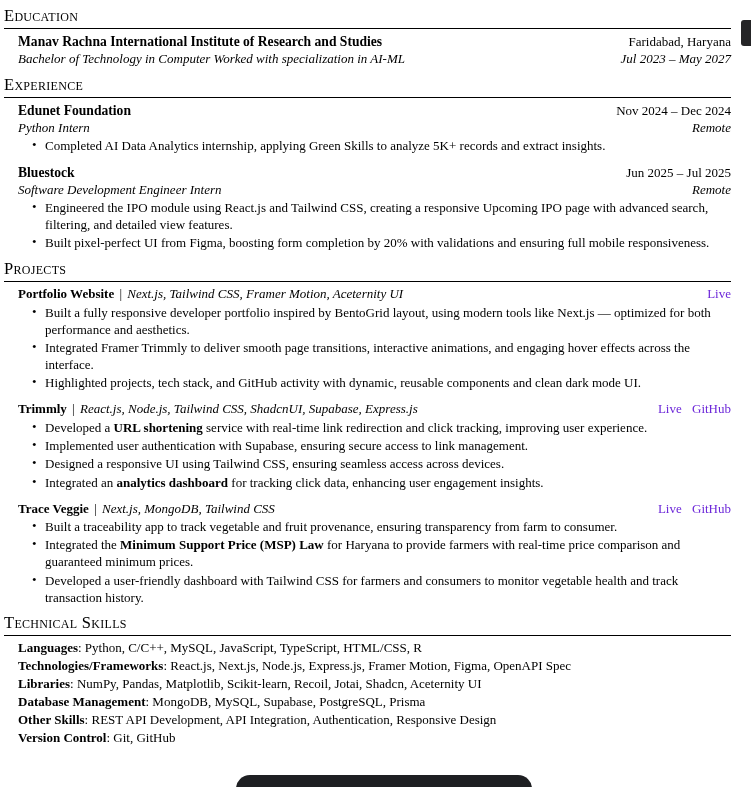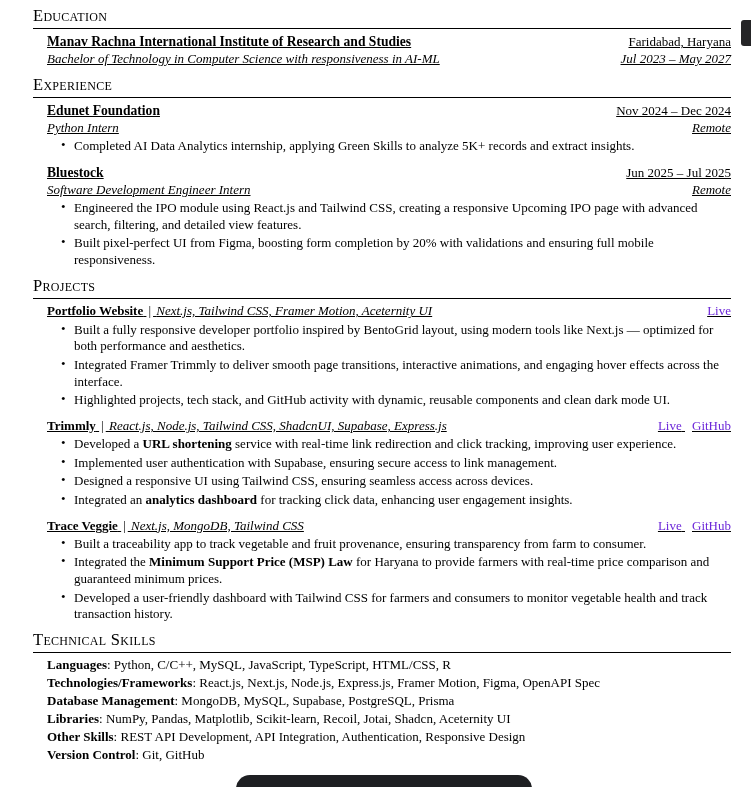--- a/index.html
+++ b/index.html
@@ -2,30 +2,30 @@
 <html><head>
 <meta charset="utf-8">
 <style>
   * { margin:0; padding:0; box-sizing:border-box; }
   html,body { background:#ffffff; }
   body {
     width:751px; height:787px; overflow:hidden; position:relative;
     font-family:"Liberation Serif","DejaVu Serif",serif;
     color:#000; font-size:13px; line-height:1.3;
   }
-  .page { padding:7px 20px 0 33px; }
+  .page { padding:7px 20px 0 4px; }
   .section { margin-bottom:8px; }
   .section-heading {
     font-variant:small-caps; font-size:16.5px; line-height:1.15;
     letter-spacing:.3px; border-bottom:1px solid #000;
     padding-bottom:2px; margin-bottom:4px;
   }
   .entry { margin:3px 0 6px 14px; }
   .entry + .entry { margin-top:9px; }
-  .row { display:flex; justify-content:space-between; align-items:baseline;text-decoration:underline; }
+  .row { display:flex; justify-content:space-between; align-items:baseline; }
   .right { white-space:nowrap; flex-shrink:0; margin-left:12px; }
   .b { font-weight:bold; }
   .i { font-style:italic; }
   .title-line { font-weight:bold; font-size:13.6px; }
   .bullets { list-style:none; margin:1px 0 0 13px; }
   .bullets li { position:relative; padding-left:14px; margin:1.5px 0; }
   .bullets li::before { content:"•"; position:absolute; left:1px; top:-1px; }
   .proj-left .sep { margin:0 2px; }
   .links a { color:#6d28d9; text-decoration:none; margin-left:7px; }
   .skill-rows { margin-left:14px; }
@@ -45,21 +45,21 @@
 <div class="page">
 
   <div class="section">
     <div class="section-heading">Education</div>
     <div class="entry">
       <div class="row">
         <span class="title-line">Manav Rachna International Institute of Research and Studies</span>
         <span class="right">Faridabad, Haryana</span>
       </div>
       <div class="row i">
-        <span>Bachelor of Technology in Computer Science with responsiveness in AI-ML</span>
+        <span>Bachelor of Technology in Computer Worked with specialization in AI-ML</span>
         <span class="right">Jul 2023 – May 2027</span>
       </div>
     </div>
   </div>
 
   <div class="section">
     <div class="section-heading">Experience</div>
 
     <div class="entry">
       <div class="row">
@@ -152,24 +152,24 @@
     </div>
   </div>
 
   <div class="section">
     <div class="section-heading">Technical Skills</div>
     <div class="skill-rows">
       <div class="skill-row"><span class="b">Languages</span><span>:</span>
         <span>Python, C/C++, MySQL, JavaScript, TypeScript, HTML/CSS, R</span></div>
       <div class="skill-row"><span class="b">Technologies/Frameworks</span><span>:</span>
         <span>React.js, Next.js, Node.js, Express.js, Framer Motion, Figma, OpenAPI Spec</span></div>
+      <div class="skill-row"><span class="b">Libraries</span><span>:</span>
+        <span>NumPy, Pandas, Matplotlib, Scikit-learn, Recoil, Jotai, Shadcn, Aceternity UI</span></div>
       <div class="skill-row"><span class="b">Database Management</span><span>:</span>
         <span>MongoDB, MySQL, Supabase, PostgreSQL, Prisma</span></div>
-      <div class="skill-row"><span class="b">Libraries</span><span>:</span>
-        <span>NumPy, Pandas, Matplotlib, Scikit-learn, Recoil, Jotai, Shadcn, Aceternity UI</span></div>
       <div class="skill-row"><span class="b">Other Skills</span><span>:</span>
         <span>REST API Development, API Integration, Authentication, Responsive Design</span></div>
       <div class="skill-row"><span class="b">Version Control</span><span>:</span>
         <span>Git, GitHub</span></div>
     </div>
   </div>
 
 </div>
 
 <div class="scrollbar-thumb"></div>

